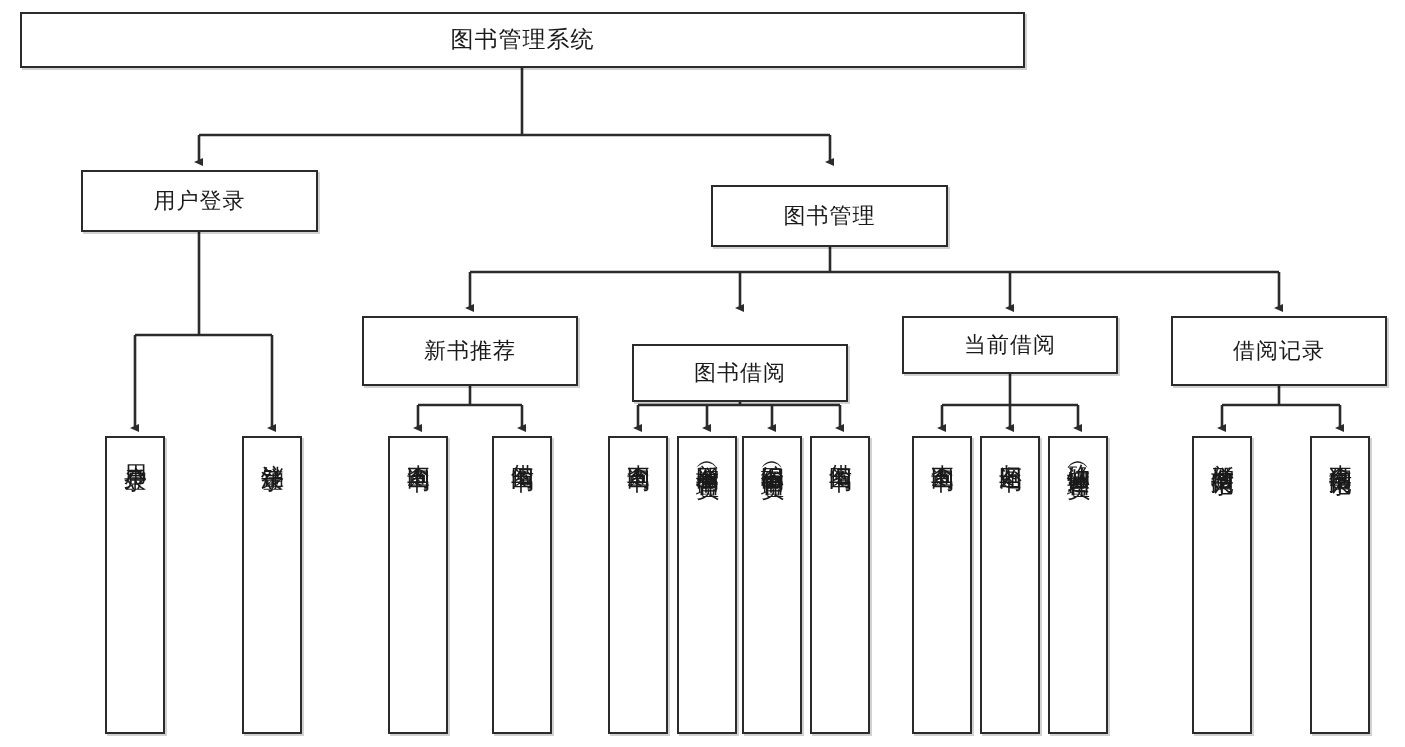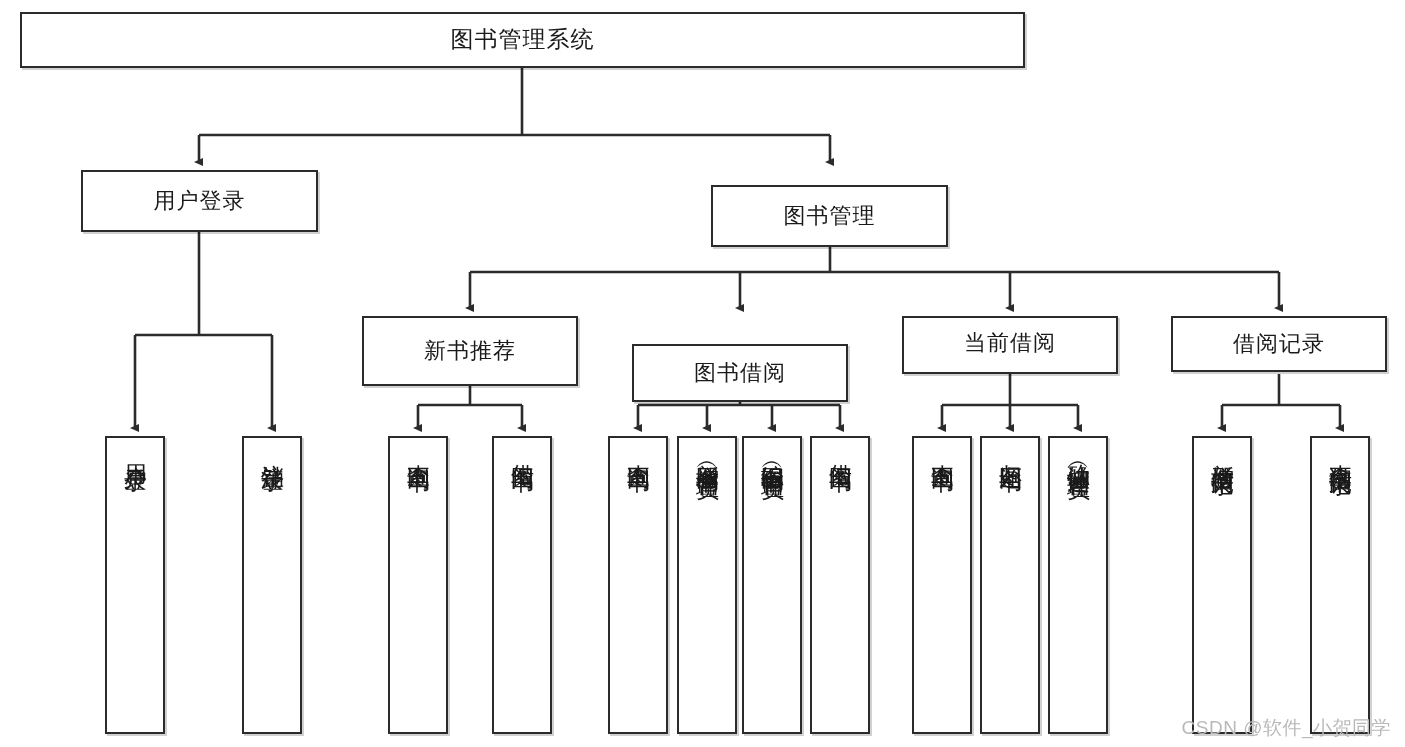--- a/index.html
+++ b/index.html
@@ -135,25 +135,25 @@
   </div>
 
   <div class="node" style="left:362px; top:316px; width:216px; height:70px;">
     <span class="lbl">新书推荐</span>
   </div>
 
   <div class="node" style="left:632px; top:316px; width:216px; height:58px;margin-top:28px;">
     <span class="lbl">图书借阅</span>
   </div>
 
-  <div class="node" style="left:902px; top:316px; width:216px; height:58px;font-family:Liberation Mono, monospace;">
+  <div class="node" style="left:902px; top:316px; width:216px; height:58px;">
     <span class="lbl">当前借阅</span>
   </div>
 
-  <div class="node" style="left:1171px; top:316px; width:216px; height:56px;">
+  <div class="node" style="left:1171px; top:316px; width:216px; height:70px;">
     <span class="lbl">借阅记录</span>
   </div>
 
   <div class="node leaf" style="left:105px; top:436px; width:60px; height:298px;">
     <span class="lbl">用户登录</span>
   </div>
 
   <div class="node leaf" style="left:242px; top:436px; width:60px; height:298px;">
     <span class="lbl">注销登录</span>
   </div>
@@ -195,15 +195,14 @@
   </div>
 
   <div class="node leaf" style="left:1192px; top:436px; width:60px; height:298px;">
     <span class="lbl">新增借阅记录</span>
   </div>
 
   <div class="node leaf" style="left:1310px; top:436px; width:60px; height:298px;">
     <span class="lbl">查询借阅记录</span>
   </div>
 
-  <div class="watermark">CSDN @软件_小贺同学</div>
 
 </div>
 
 </body></html>

